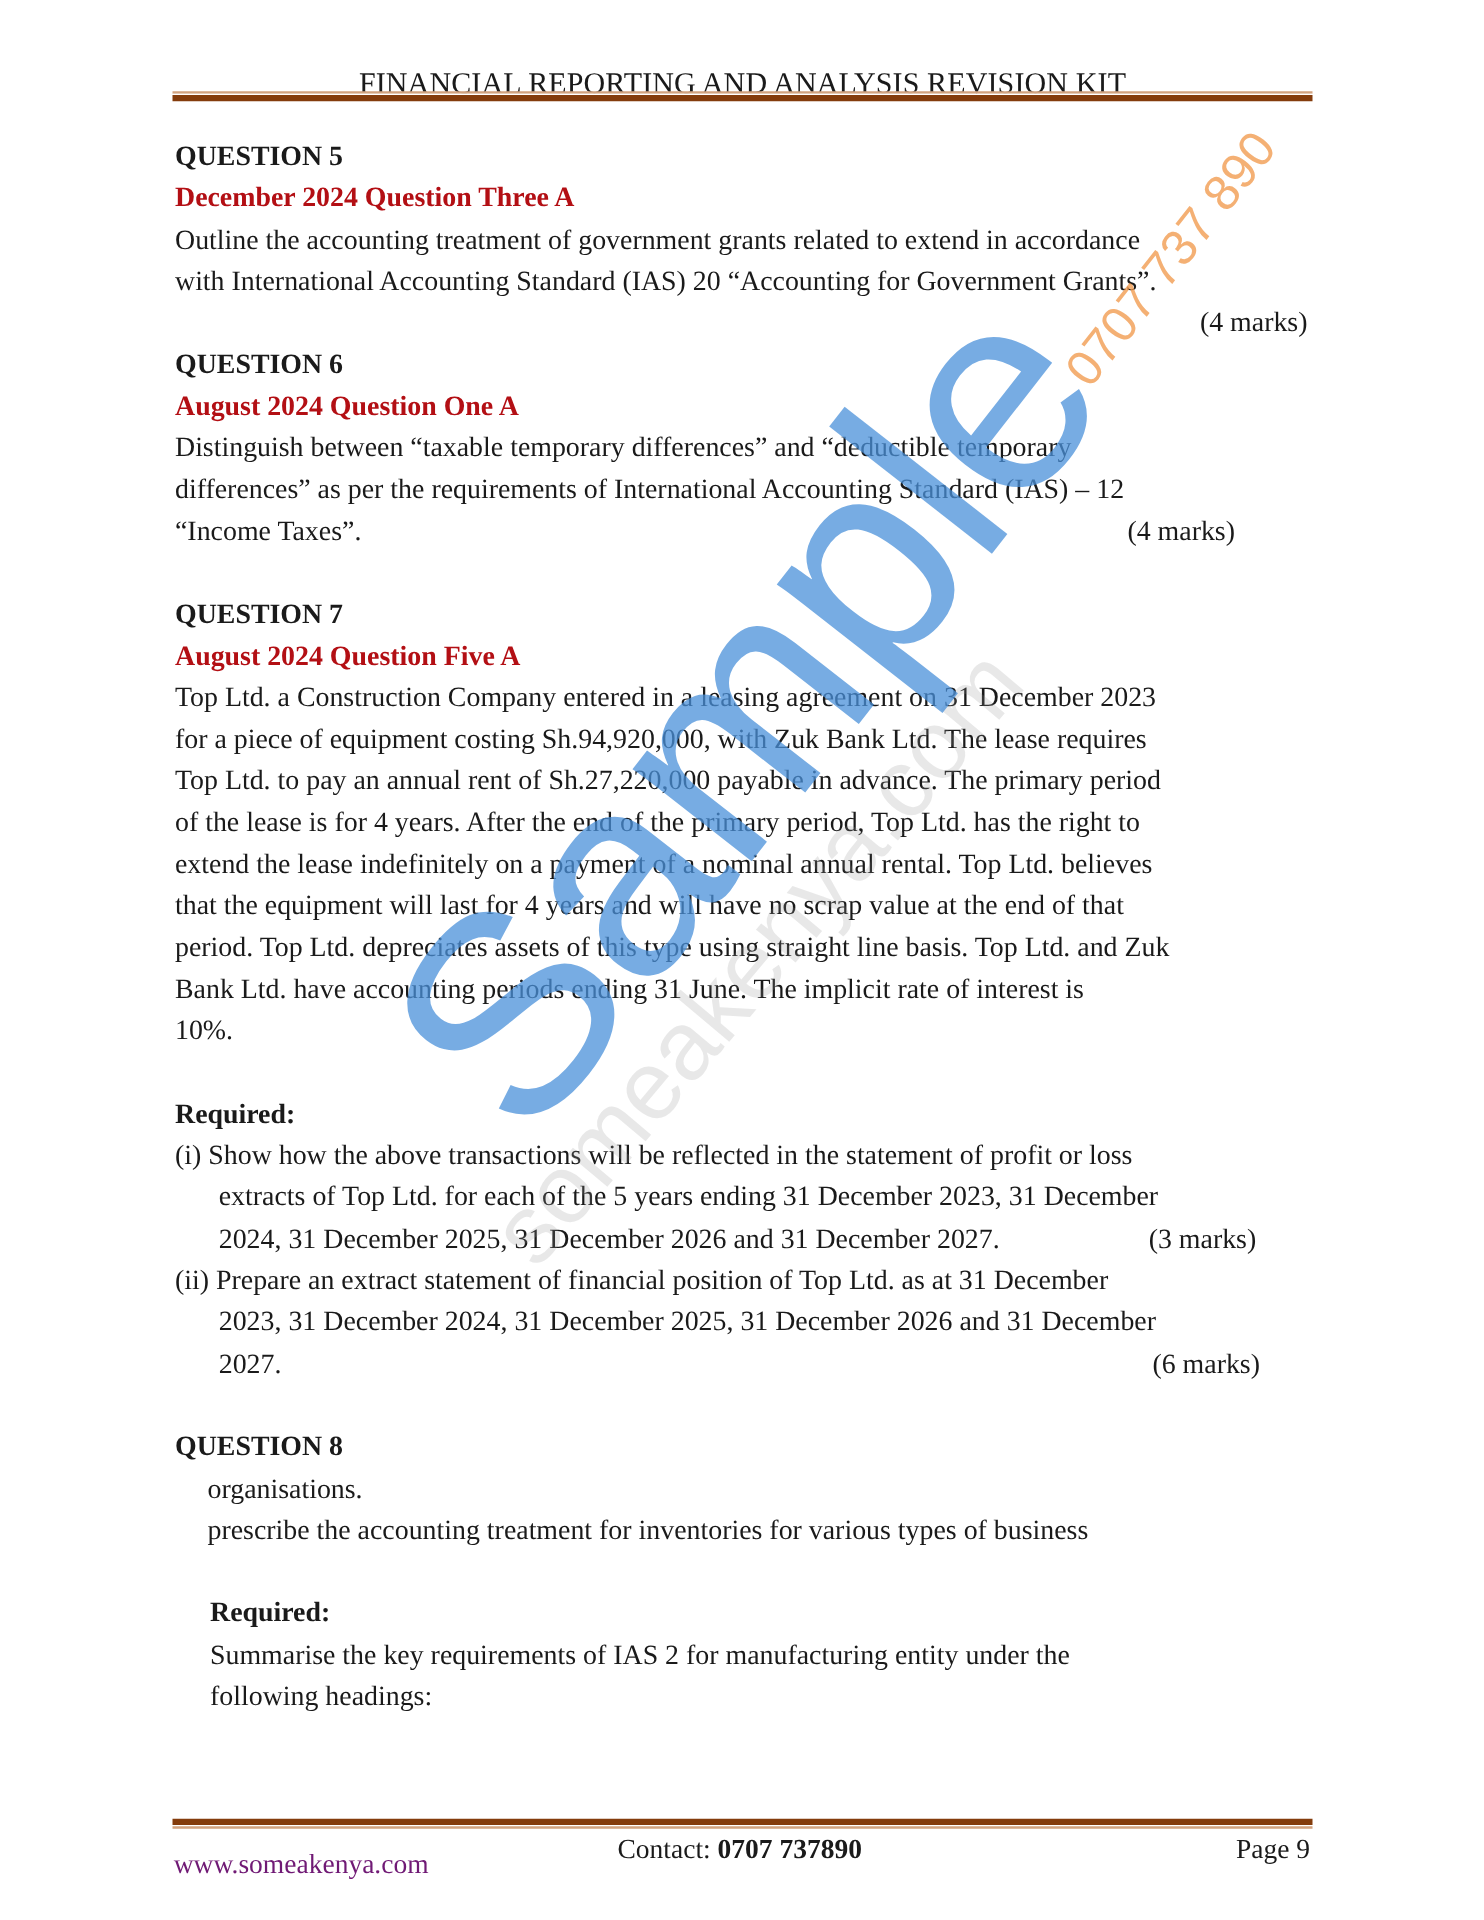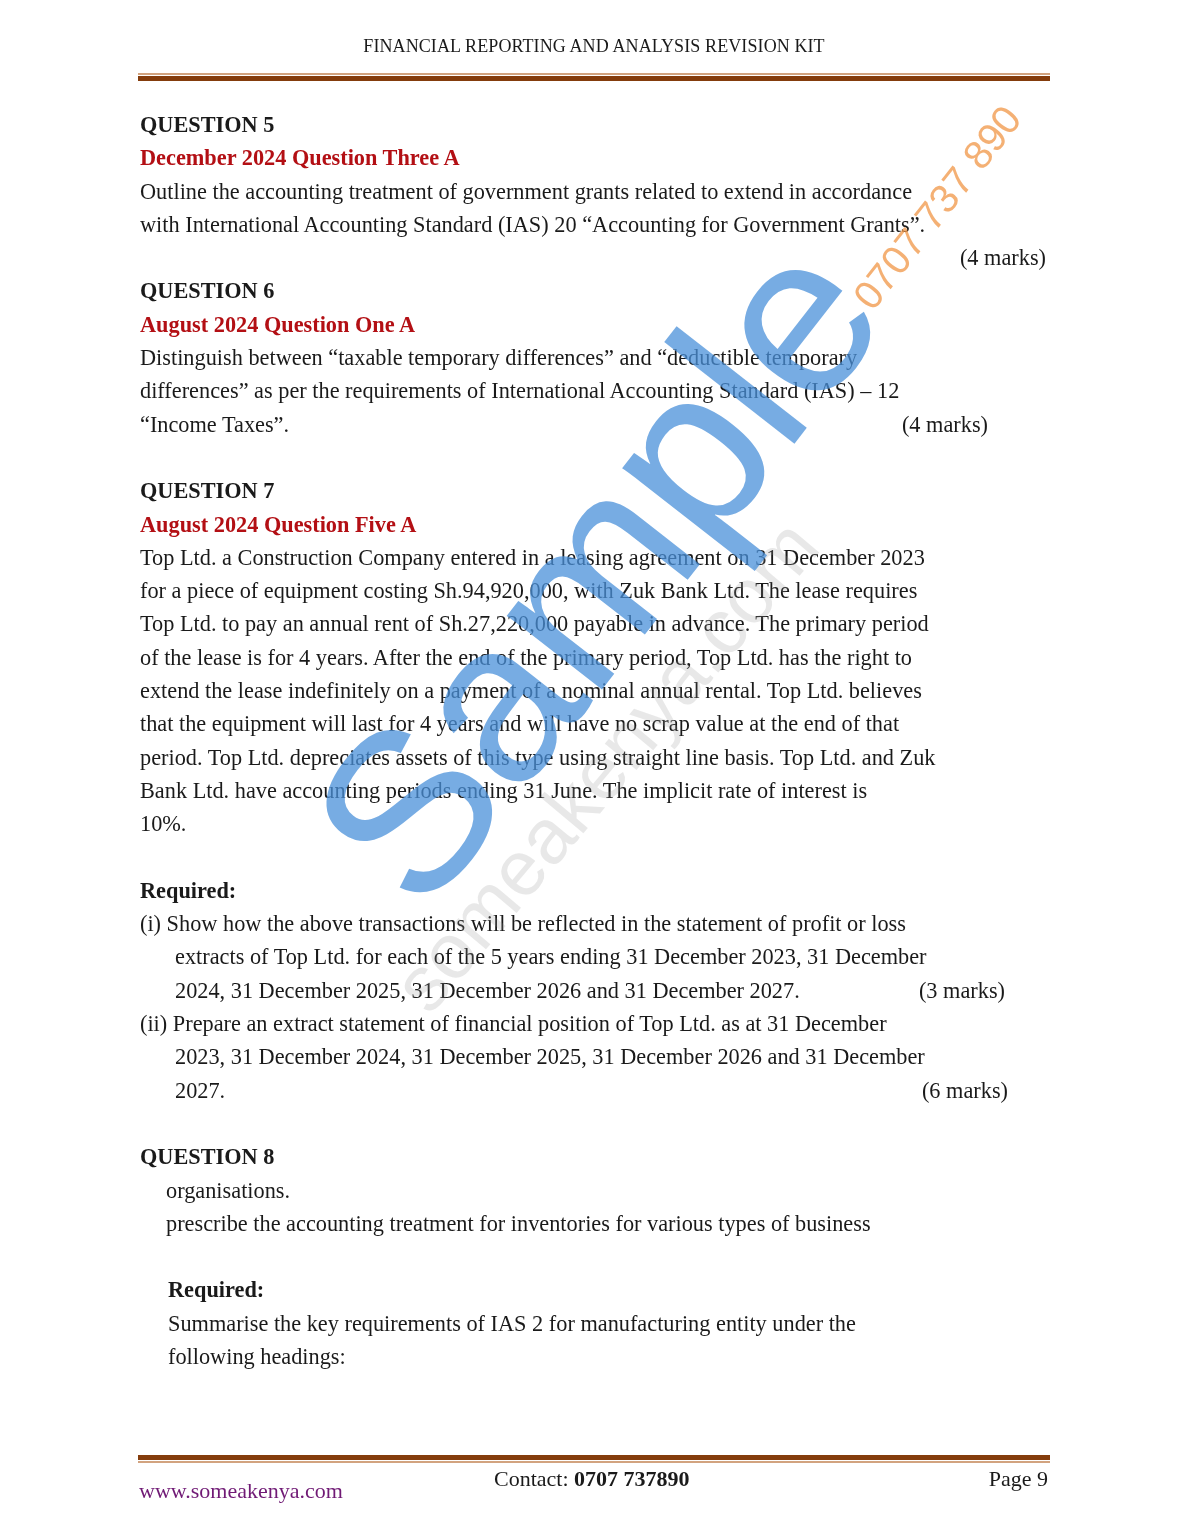--- a/index.html
+++ b/index.html
@@ -1,21 +1,21 @@
 <!DOCTYPE html>
 <html><head>
 <meta charset="utf-8">
 <style>
   html, body { margin: 0; padding: 0; background: #ffffff; }
   body { width: 1187px; height: 1536px; position: relative; overflow: hidden;
          font-family: "Liberation Serif", "DejaVu Serif", serif; color: #1a1a1a; }
   .page { position: absolute; left: 0; top: 0; width: 1187px; height: 1536px; }
 
-  .hdr-title { position: absolute; left: 138px; width: 912px; top: 36px; text-align: center;
-               font-size: 18px; letter-spacing: 0.1px; color: #1a1a1a; }
+  .hdr-title { position: absolute; left: 138px; width: 912px; top: 54px; text-align: center;
+               font-size: 24px; letter-spacing: 0.1px; color: #1a1a1a; }
   .rule { position: absolute; left: 138px; width: 912px; }
   .rule .thin { height: 2px; background: #d2a37f; }
   .rule .thick { height: 5px; background: #843c0c; }
   .rule .gap { height: 1px; background: #fff; }
 
   .content { position: absolute; left: 140px; width: 910px; top: 108px; font-size: 22.3px; line-height: 33.3px; }
   .line { white-space: nowrap; position: relative; height: 33.3px; }
   .qtitle { font-weight: bold; }
   .qsource { font-weight: bold; color: #b30f14; }
   .marks { position: absolute; top: 0; }

